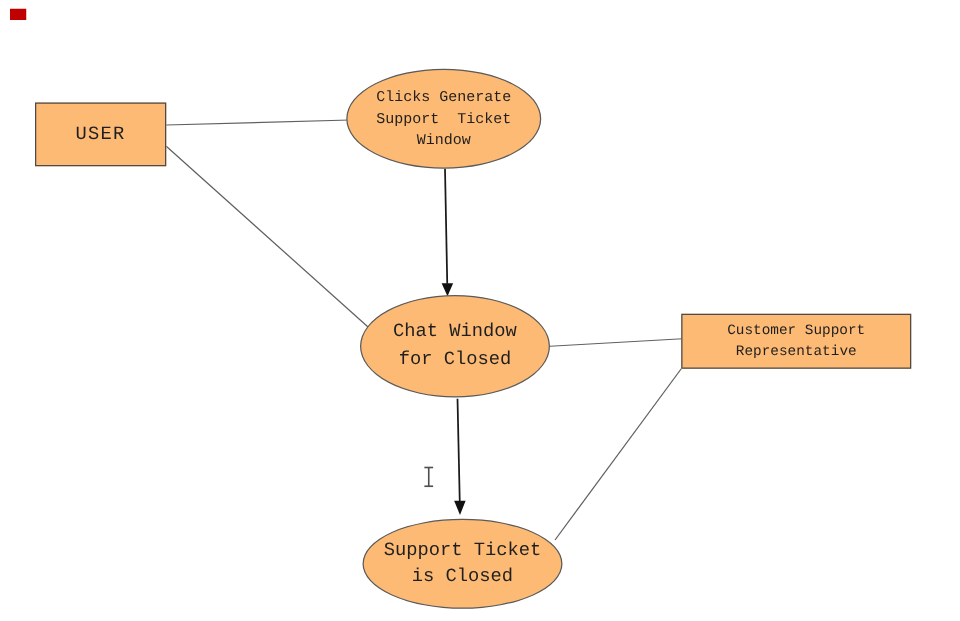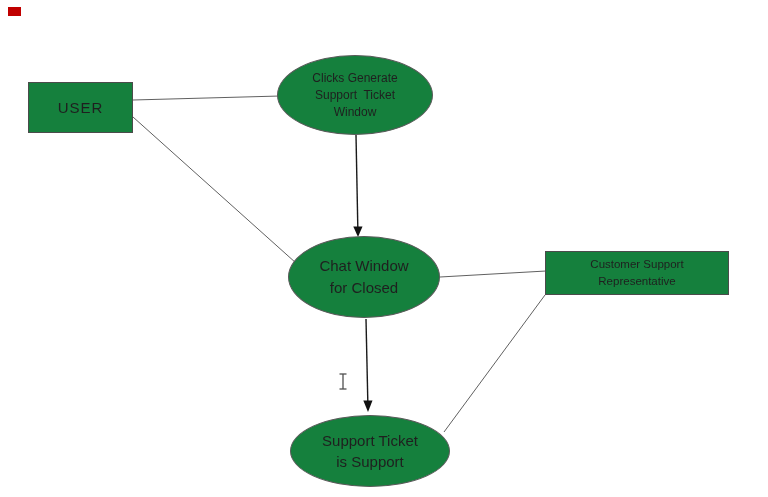--- a/index.html
+++ b/index.html
@@ -25,26 +25,27 @@
     position: absolute;
     left: 8px;
     top: 7px;
     width: 13px;
     height: 9px;
     background: #c00000;
   }
   .node {
     position: absolute;
     box-sizing: border-box;
-    background: #15803d;
+    background: #fdba74;
     display: flex;
     flex-direction: column;
     align-items: center;
     justify-content: center;
     text-align: center;
+    font-family: Liberation Mono, monospace;
   }
   .rect {
     border: 1px solid #4b4b4b;
   }
   .ellipse {
     border: 1px solid #5a5a5a;
     border-radius: 50%;
   }
   .tline {
     white-space: pre;
@@ -120,16 +121,16 @@
     <div class="tline">for Closed</div>
   </div>
 
   <div class="node rect" id="csr-box">
     <div class="tline">Customer Support</div>
     <div class="tline">Representative</div>
   </div>
 
   <div class="node ellipse" id="closed-ellipse">
     <div class="tline">Support Ticket</div>
-    <div class="tline">is Support</div>
+    <div class="tline">is Closed</div>
   </div>
 
 </div>
 
 </body></html>

